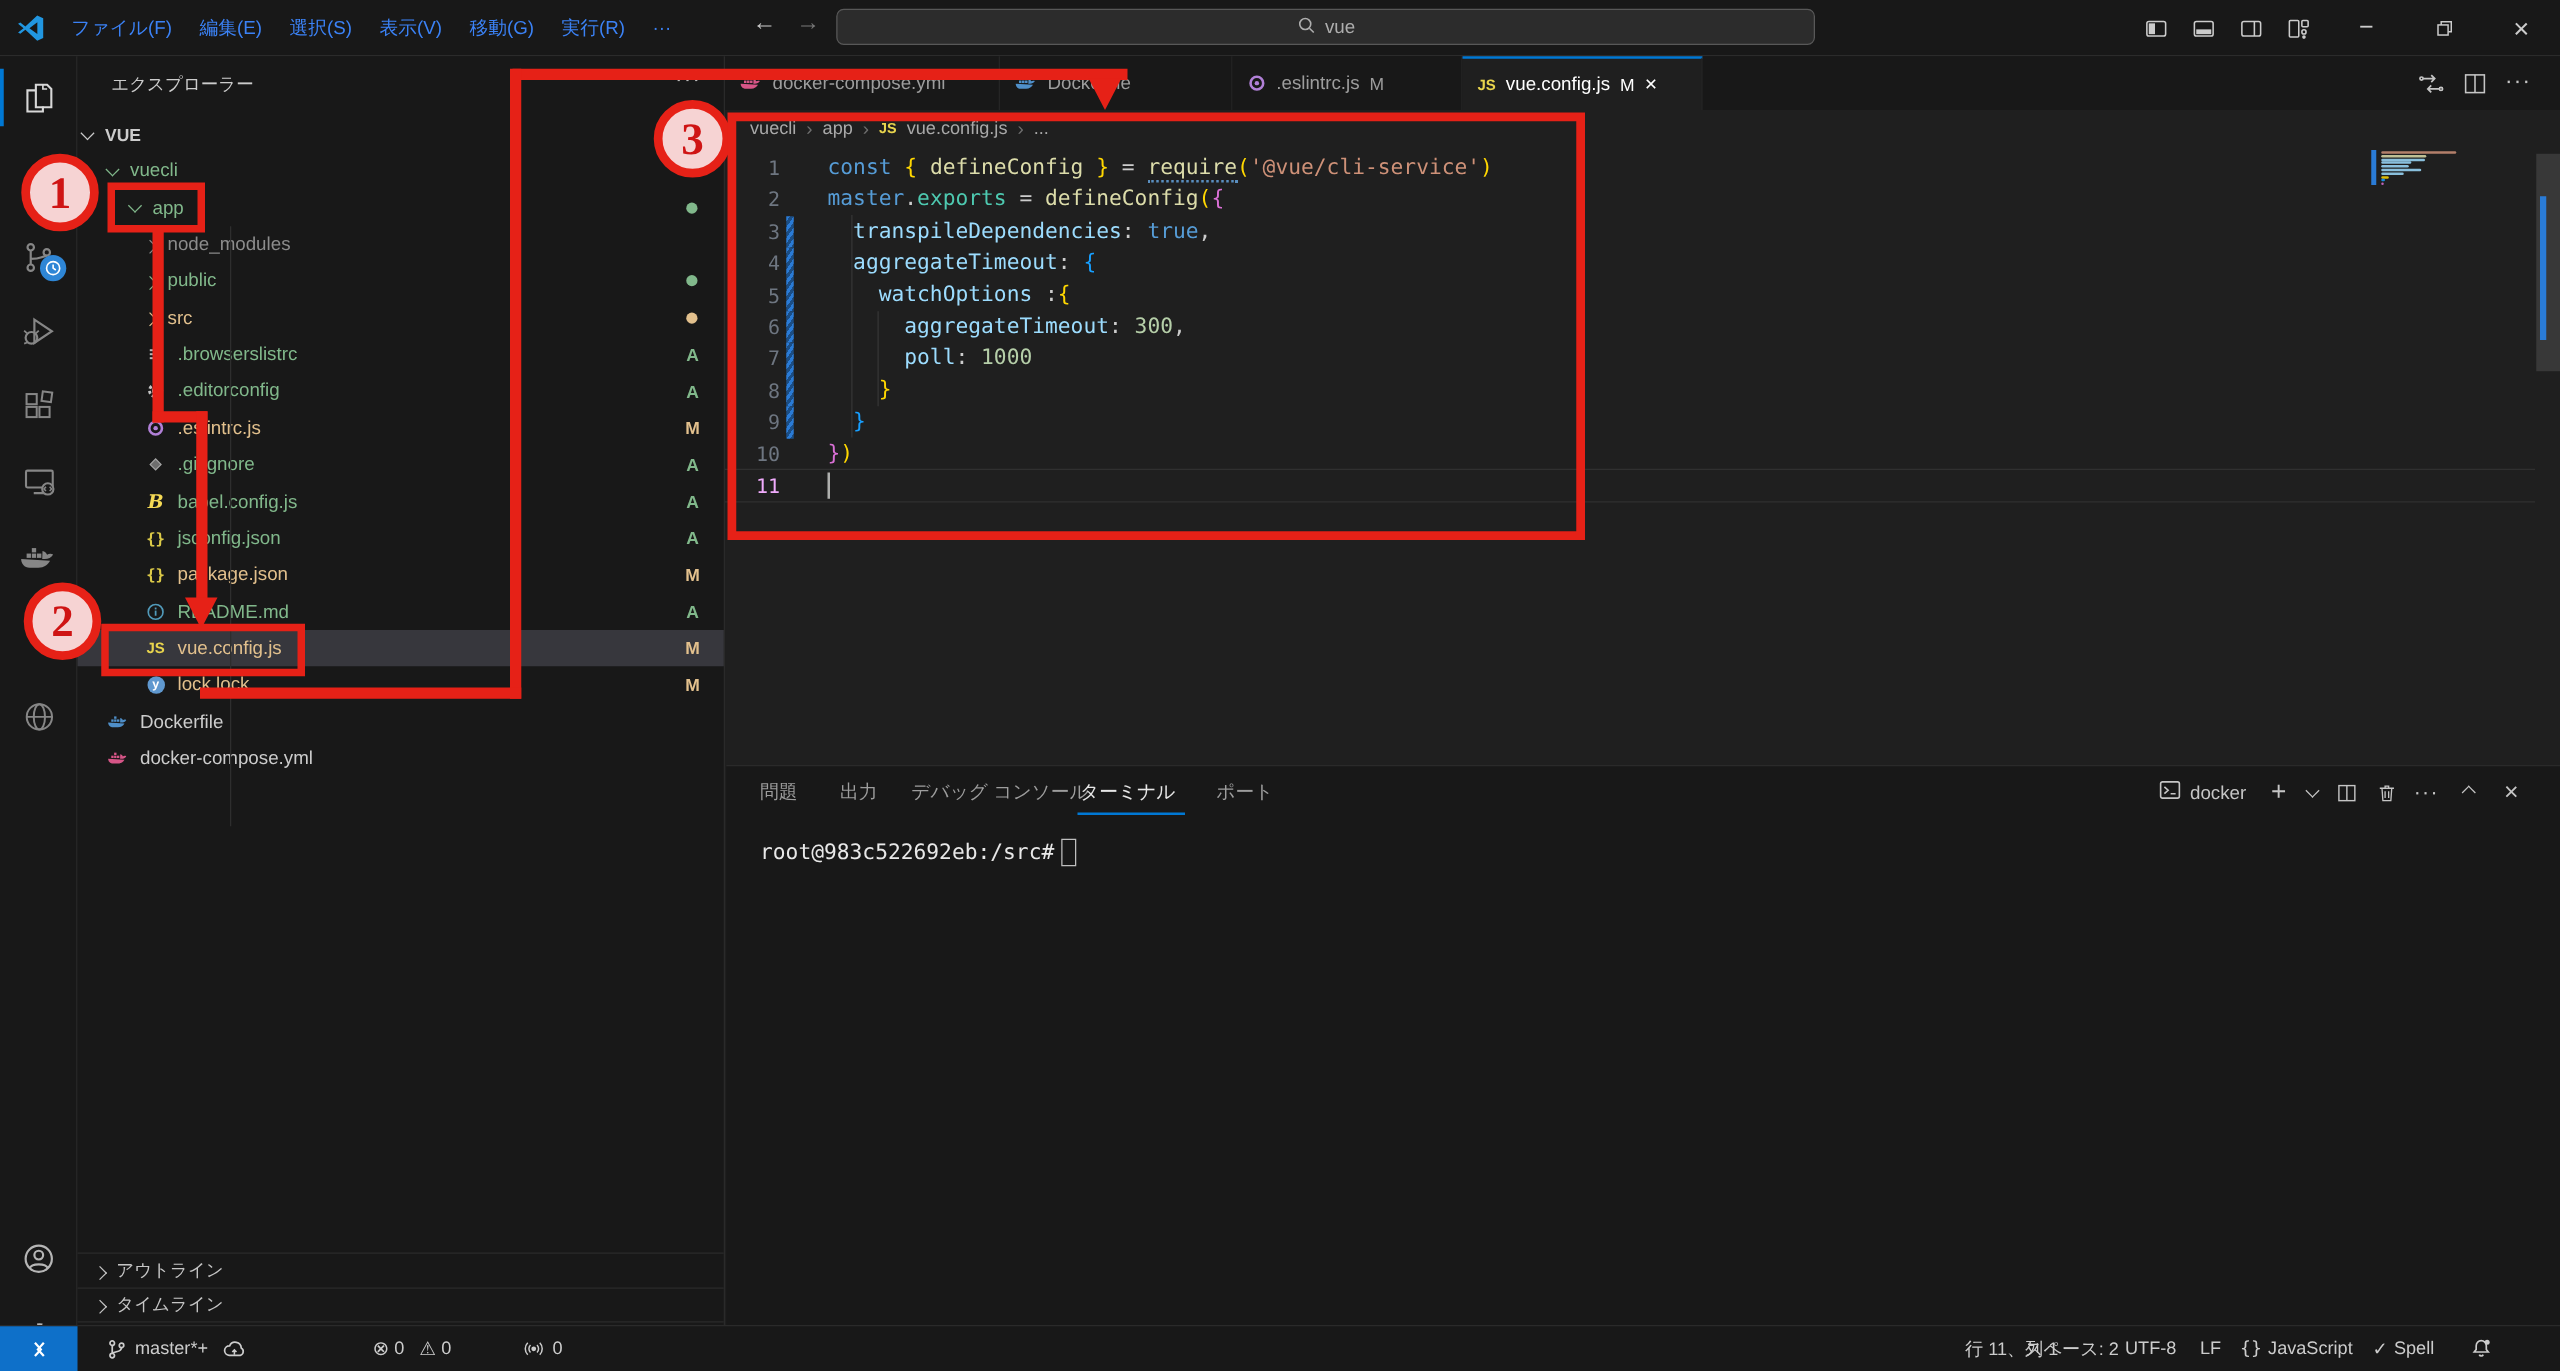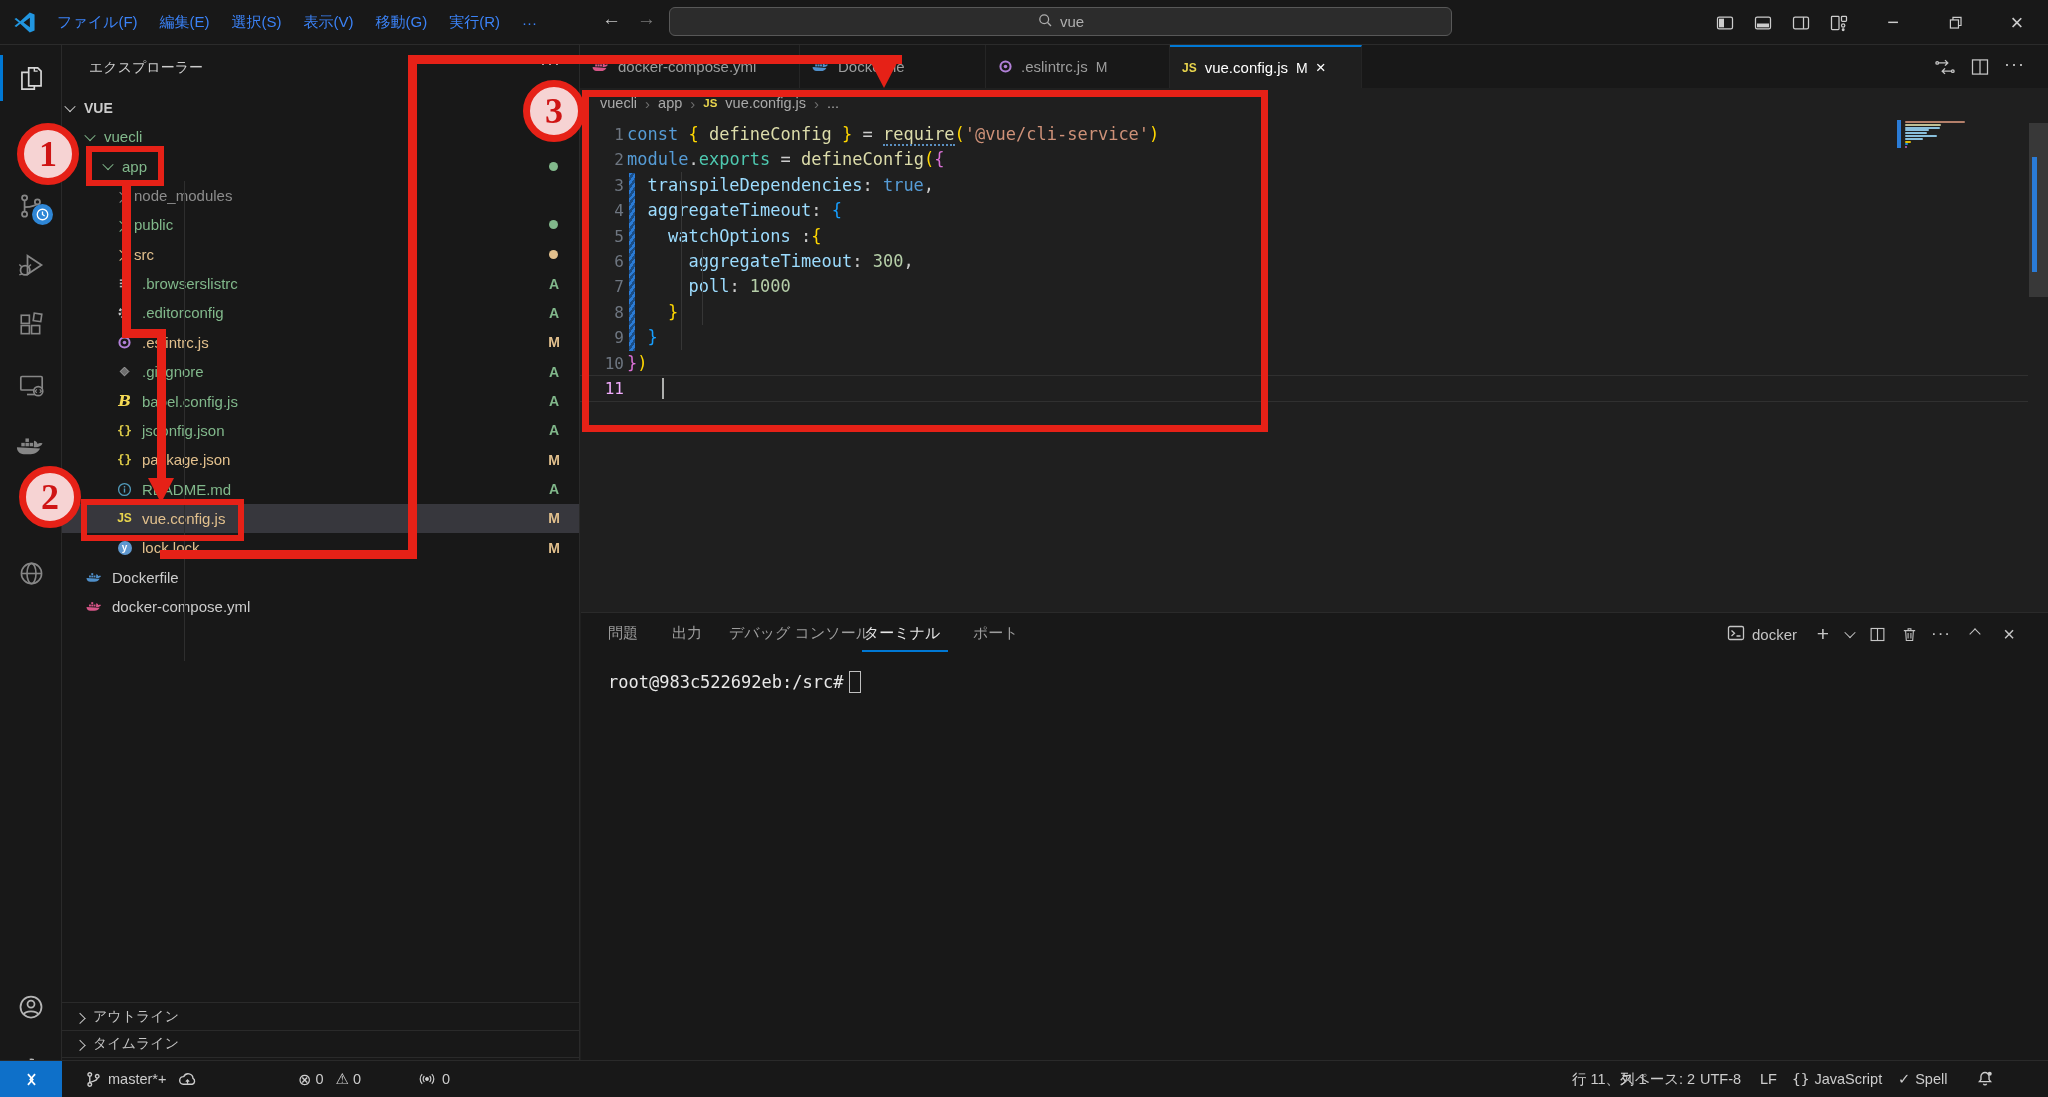--- a/index.html
+++ b/index.html
@@ -39,21 +39,21 @@
   .tab .mbadge{font-size:14px}
   
   .breadcrumb{position:absolute;left:600px;top:90px;height:26px;display:flex;align-items:center;gap:8px;color:#a9a9a9;font-size:14.5px}
   .bc-sep{color:#6e6e6e;font-size:15px}
   
   .gut{position:absolute;left:580px;width:44px;font-family:"DejaVu Sans Mono",monospace;font-size:16px;
        color:#6e7681;text-align:right;line-height:25.4px;height:25.4px}
   .gut.cur{color:#f0abfc}
   .modbar{position:absolute;left:629px;width:6px;height:25.4px;
           background:repeating-linear-gradient(125deg,#2a7bd6 0 2.5px,#1b4e86 2.5px 5px)}
-  .code-line{position:absolute;left:627px;font-family:"DejaVu Sans Mono",monospace;font-size:17px;
+  .code-line{position:absolute;left:662px;font-family:"DejaVu Sans Mono",monospace;font-size:17px;
              line-height:25.4px;height:25.4px;white-space:pre}
   .s-kw{color:#569cd6}.s-prop{color:#9cdcfe}.s-fn{color:#dcdcaa}.s-str{color:#ce9178}
   .s-num{color:#b5cea8}.s-pun{color:#cccccc}.s-b1{color:#ffd700}.s-b2{color:#da70d6}
   .s-b3{color:#179fff}.s-teal{color:#4ec9b0}
   .s-req{color:#dcdcaa;border-bottom:2px dotted #5a8fc0}
   .iguide{position:absolute;width:1px;background:#363636}
   
   .panel-tab{position:absolute;top:624px;font-size:15px;color:#9d9d9d;cursor:default}
   .panel-tab.active{color:#e7e7e7}
   .pt-under{position:absolute;height:2px;background:#0078d4}
@@ -452,21 +452,21 @@
     <span style="color:#e8d44d;font-weight:bold;font-size:11.5px">JS</span>
     <span>vue.config.js</span>
     <span class="bc-sep">›</span>
     <span>...</span>
   </div>
 
   <div id="code">
       <div class="gut" style="top: 122px;">1</div>
       <div class="code-line" style="top: 122px;"><span class="s-kw">const </span><span class="s-b1">{ </span><span class="s-fn">defineConfig</span><span class="s-pun"> </span><span class="s-b1">}</span><span class="s-pun"> = </span><span class="s-req">require</span><span class="s-b1">(</span><span class="s-str">'@vue/cli-service'</span><span class="s-b1">)</span></div>
       <div class="gut" style="top: 147.4px;">2</div>
-      <div class="code-line" style="top: 147.4px;"><span class="s-kw">module</span><span class="s-pun">.</span><span class="s-teal">exports</span><span class="s-pun"> = </span><span class="s-fn">defineConfig</span><span class="s-b1">(</span><span class="s-b2">{</span></div>
+      <div class="code-line" style="top: 147.4px;"><span class="s-kw">master</span><span class="s-pun">.</span><span class="s-teal">exports</span><span class="s-pun"> = </span><span class="s-fn">defineConfig</span><span class="s-b1">(</span><span class="s-b2">{</span></div>
       <div class="gut" style="top: 172.8px;">3</div>
       <div class="modbar" style="top: 172.8px;"></div>
       <div class="code-line" style="top: 172.8px;"><span class="s-pun">  </span><span class="s-prop">transpileDependencies</span><span class="s-pun">: </span><span class="s-kw">true</span><span class="s-pun">,</span></div>
       <div class="gut" style="top: 198.2px;">4</div>
       <div class="modbar" style="top: 198.2px;"></div>
       <div class="code-line" style="top: 198.2px;"><span class="s-pun">  </span><span class="s-prop">aggregateTimeout</span><span class="s-pun">: </span><span class="s-b3">{</span></div>
       <div class="gut" style="top: 223.6px;">5</div>
       <div class="modbar" style="top: 223.6px;"></div>
       <div class="code-line" style="top: 223.6px;"><span class="s-pun">    </span><span class="s-prop">watchOptions</span><span class="s-pun"> :</span><span class="s-b1">{</span></div>
       <div class="gut" style="top: 249px;">6</div>

